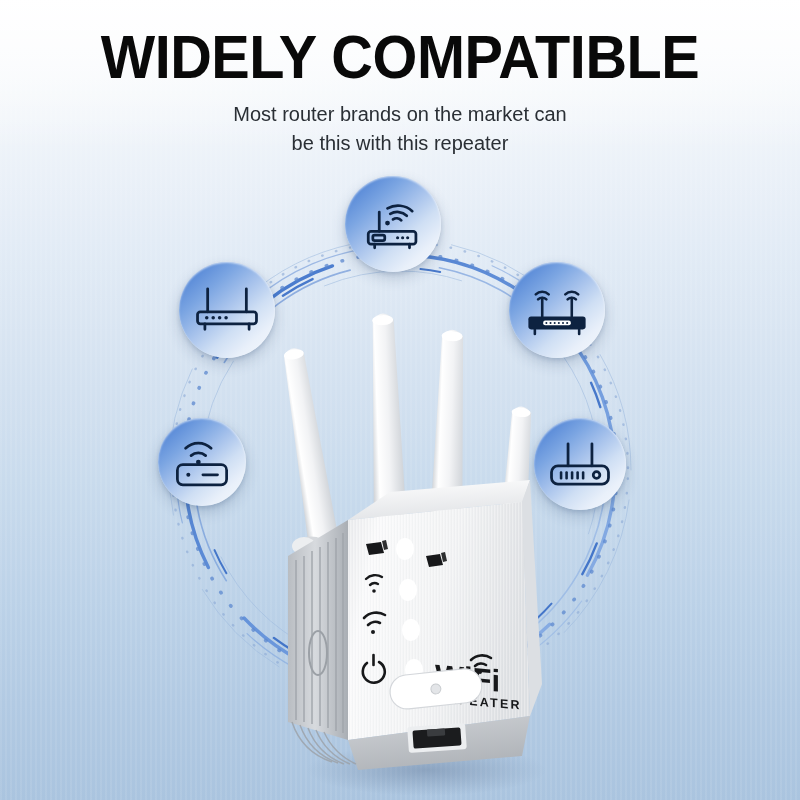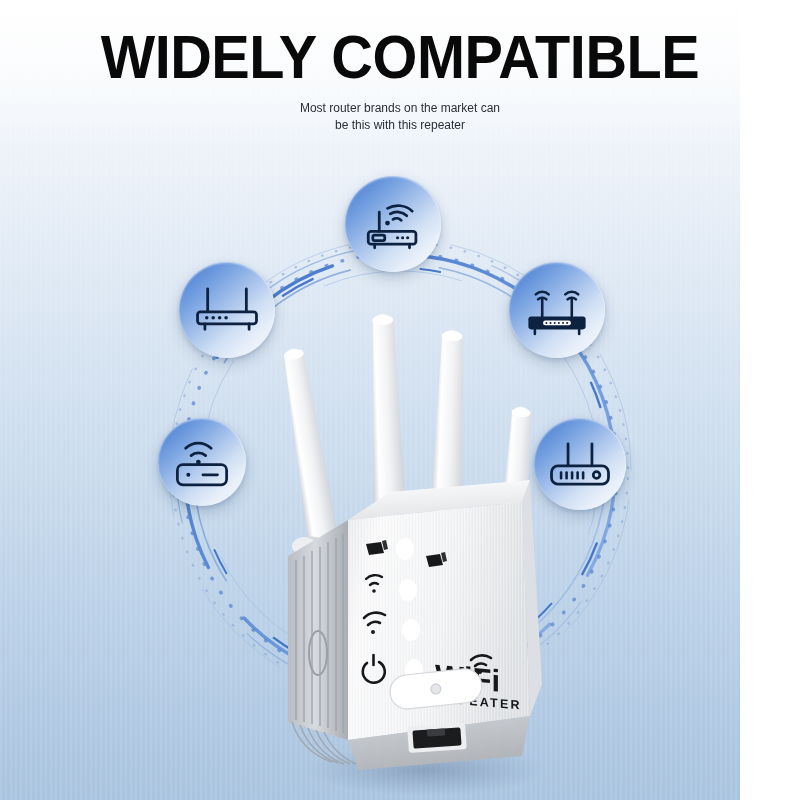--- a/index.html
+++ b/index.html
@@ -2,21 +2,21 @@
 <html><head>
 <meta charset="utf-8">
 <style>
   html, body {
     margin: 0;
     padding: 0;
     background: #ffffff;
   }
   #poster {
     position: relative;
-    width: 740px;
+    width: 800px;
     height: 800px;
     overflow: hidden;
     font-family: "Liberation Sans", sans-serif;
     background: linear-gradient(180deg,
         #fbfcfd 0%,
         #f6f9fc 8%,
         #eef3f9 18%,
         #e3ecf6 30%,
         #d6e3f1 45%,
         #c9dbed 60%,
@@ -57,21 +57,21 @@
     font-size: 62px;
     line-height: 1.0;
     font-weight: 700;
     letter-spacing: -0.5px;
     color: #090909;
     transform: scaleX(0.93);
     transform-origin: center center;
   }
   .subtitle {
     margin: 12px 0 0 0;
-    font-size: 12px;
+    font-size: 20px;
     line-height: 1.45;
     font-weight: 400;
     color: #2a2f35;
   }
 
   
   #ring {
     position: absolute;
     left: 150px;
     top: 220px;

